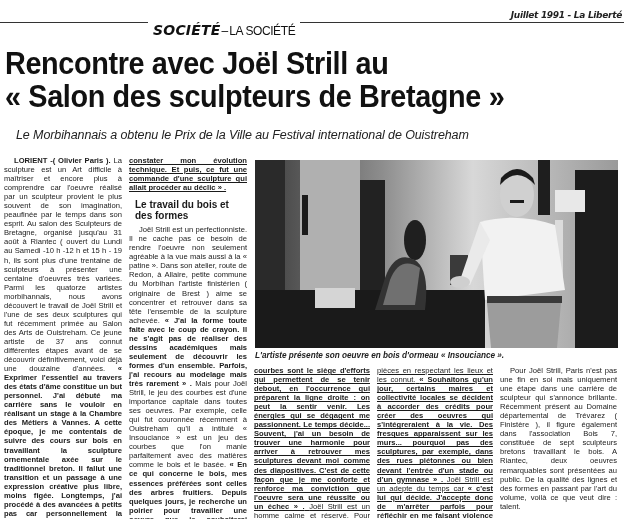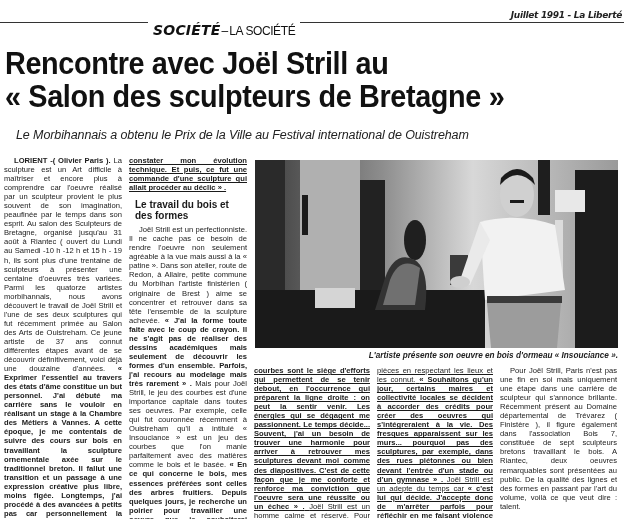--- a/index.html
+++ b/index.html
@@ -62,21 +62,21 @@
       font-weight: bold; font-size: 10px; line-height: 11px;
       margin: 7px 0 4px 6px; text-indent: 0; text-align: left;
     }
 
     .photo {
       position: absolute; left: 255px; top: 160px; width: 363px; height: 188px;
       background: #6a6a6a; overflow: hidden;
     }
     .caption {
       position: absolute; left: 255px; top: 351px; width: 363px;
-      text-align: right; font-style: italic; font-weight: bold;
+      text-align: left; font-style: italic; font-weight: bold;
       font-size: 8.2px; color: #222; white-space: nowrap;
     }
   </style>
 </head>
 <body>
 
 <div class="dateline">Juillet 1991 - La Liberté</div>
 
 <div class="section-rule">
   <div class="line left"></div>

